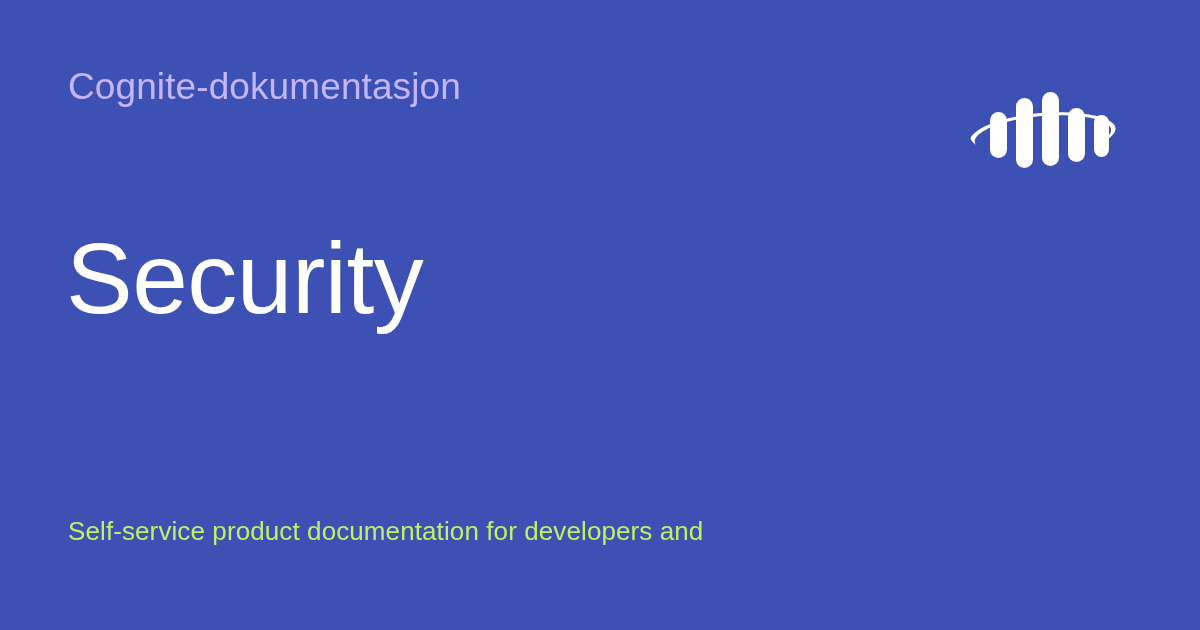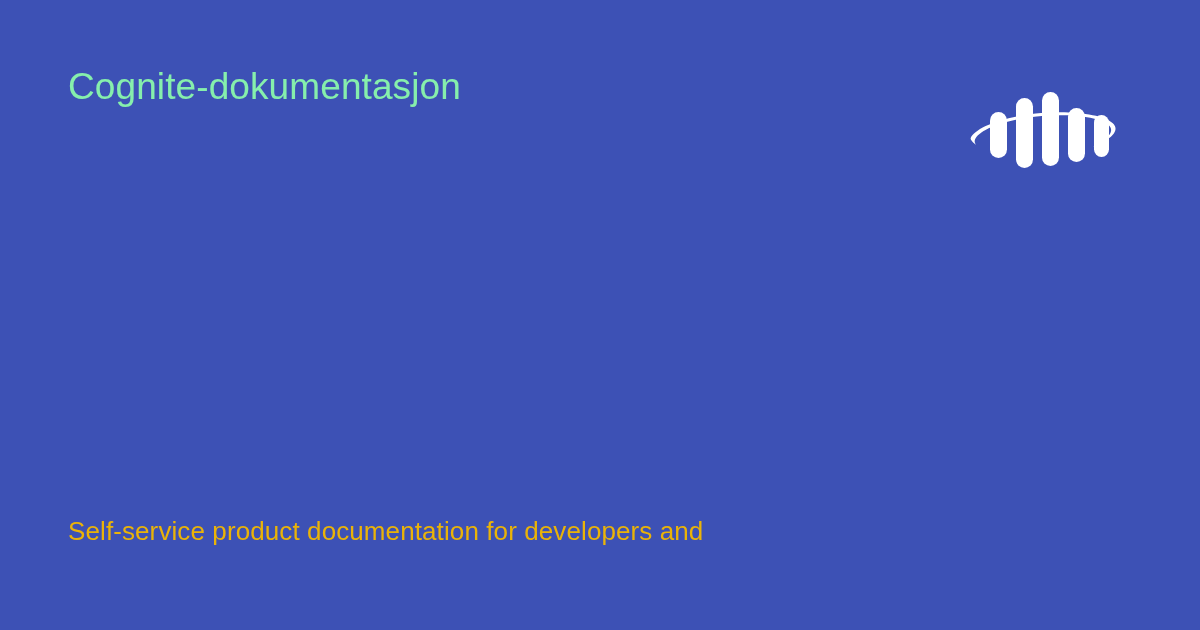--- a/index.html
+++ b/index.html
@@ -26,21 +26,21 @@
 
   
   .eyebrow {
     position: absolute;
     left: 68px;
     top: 68px;
     font-size: 37px;
     font-weight: 400;
     line-height: 1;
     letter-spacing: 0.1px;
-    color: #86efac;
+    color: #c4b5fd;
     white-space: nowrap;
   }
 
   .title {
     position: absolute;
     left: 66px;
     top: 158px;
     font-size: 100px;
     font-weight: 300;
     line-height: 1.06;
@@ -52,21 +52,21 @@
   
   .subtitle {
     position: absolute;
     left: 68px;
     top: 512px;
     width: 790px;
     font-size: 26px;
     font-weight: 400;
     line-height: 38px;
     letter-spacing: 0.1px;
-    color: #eab308;
+    color: #bef264;
   }
 
   .subtitle-line {
     display: block;
     white-space: nowrap;
   }
 
   
   .logo {
     position: absolute;
@@ -82,20 +82,21 @@
     height: 80px;
   }
 </style>
 </head>
 <body>
 
 <div class="card">
 
   <div class="eyebrow">Cognite-dokumentasjon</div>
 
+  <h1 class="title">Security</h1>
 
   <div class="logo">
     <svg viewBox="0 0 160 80" xmlns="http://www.w3.org/2000/svg" aria-hidden="true">
       <g fill="#ffffff">
         <rect x="22" y="22" width="17" height="46" rx="8.5"></rect>
         <rect x="48" y="8" width="17" height="70" rx="8.5"></rect>
         <rect x="74" y="2" width="17" height="74" rx="8.5"></rect>
         <rect x="100" y="18" width="17" height="54" rx="8.5"></rect>
         <rect x="126" y="25" width="15" height="42" rx="7.5"></rect>
       </g>

